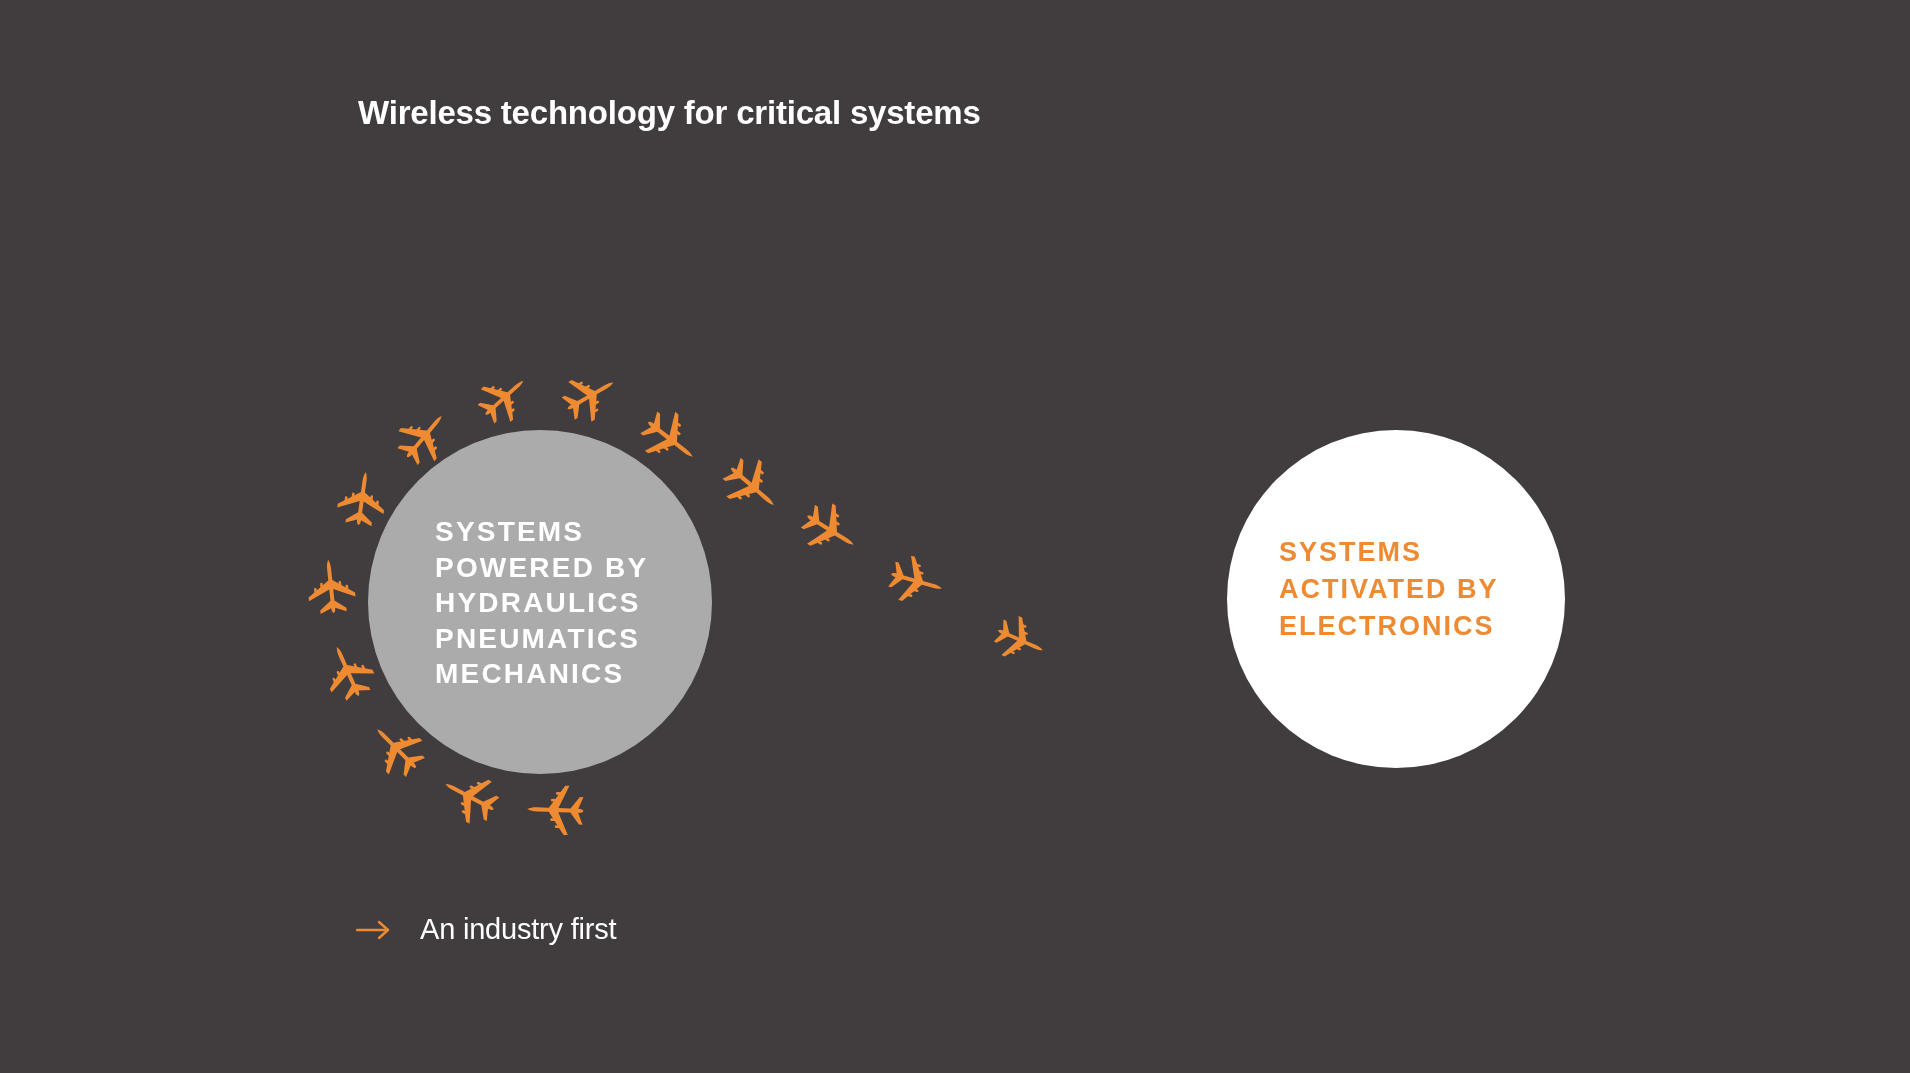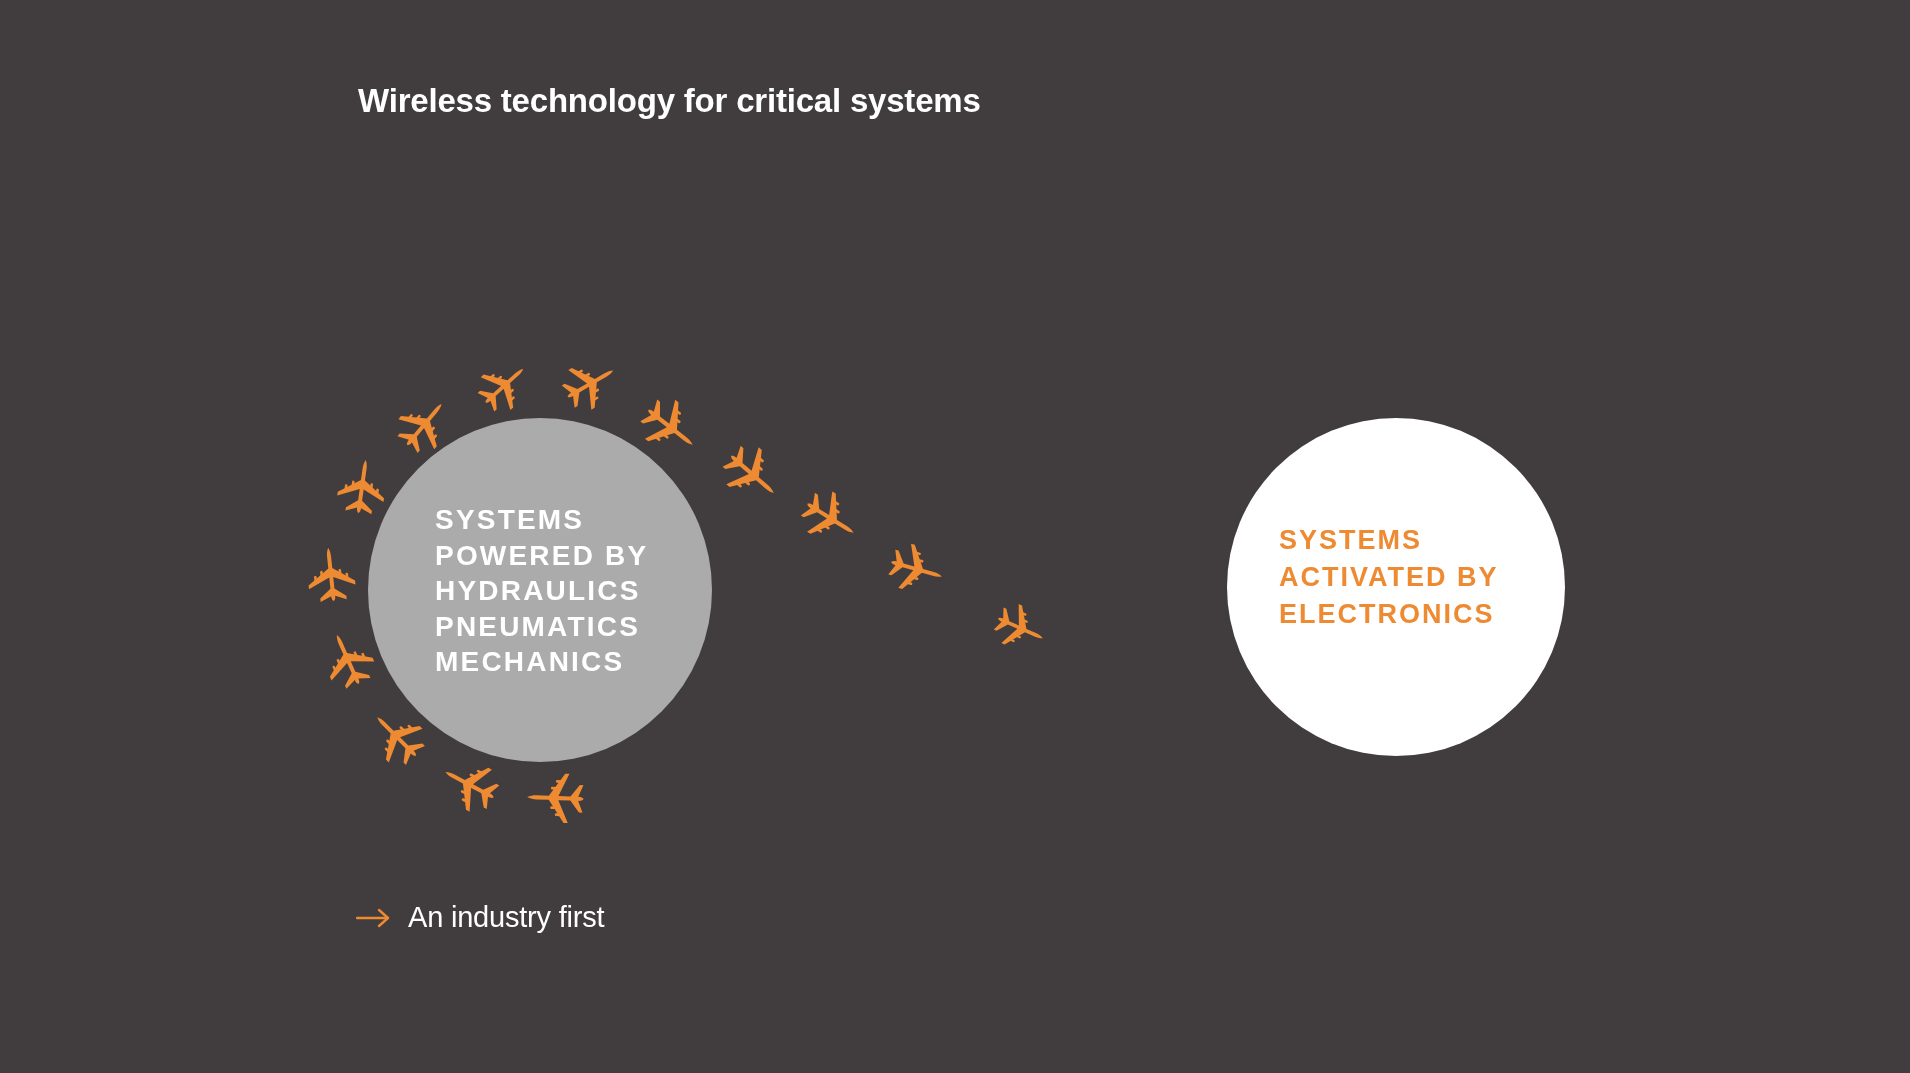--- a/index.html
+++ b/index.html
@@ -2,21 +2,21 @@
 <html><head>
 <meta charset="utf-8">
 <style>
   html,body { margin:0; padding:0; }
   body {
     width:1910px; height:1073px;
     position:relative; overflow:hidden;
     background: var(--bg, #413d3f);
     font-family: "Liberation Sans", sans-serif;
   }
-  .stage { position:absolute; inset:0; }
+  .stage { position:absolute; inset:0;margin-top:12px; }
 
   .title {
     position:absolute; left:358px; top:82px;
     font-size:33px; font-weight:700; letter-spacing:-0.2px;
     color: var(--text, #ffffff);
   }
   .body-text {
     position:absolute; left:358px; top:181px; width:800px;
     font-size:27px; line-height:37px; letter-spacing:-0.2px;
     color: var(--text-soft, #f4f2f2);
@@ -44,21 +44,21 @@
     color: var(--orange, #ee8a31);
   }
 
   .plane {
     position:absolute;
     color: var(--orange, #ee8a31);
   }
 
   .caption-row {
     position:absolute; left:356px; top:901px;
-    display:flex; align-items:center; gap:16px;
+    display:flex; align-items:center; gap:28px;
   }
   .caption-arrow { color: var(--orange, #ee8a31); display:block; }
   .caption-text {
     font-size:29px; color: var(--text, #ffffff); letter-spacing:-0.2px;
   }
 </style>
 </head>
 <body style="--bg: #413d3f; --gray: #acabab; --white: #ffffff; --orange: #ee8a31; --text: #ffffff; --text-soft: #f4f2f2;">
 
 <svg width="0" height="0" style="position:absolute" aria-hidden="true">

